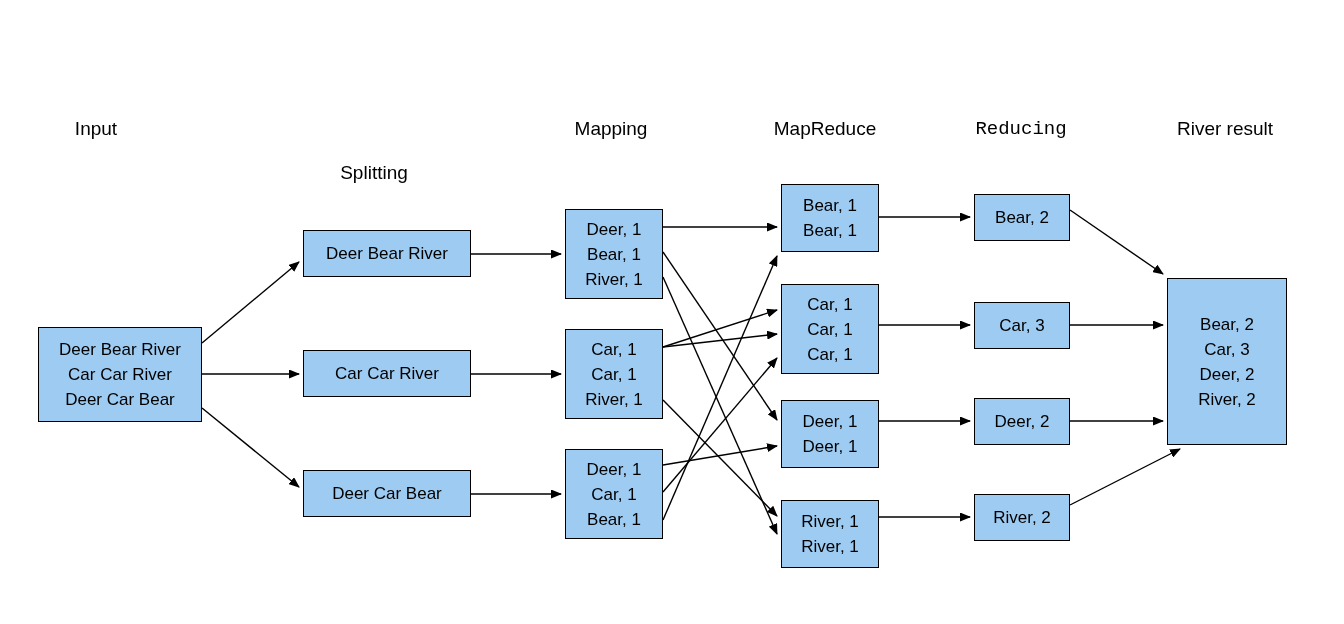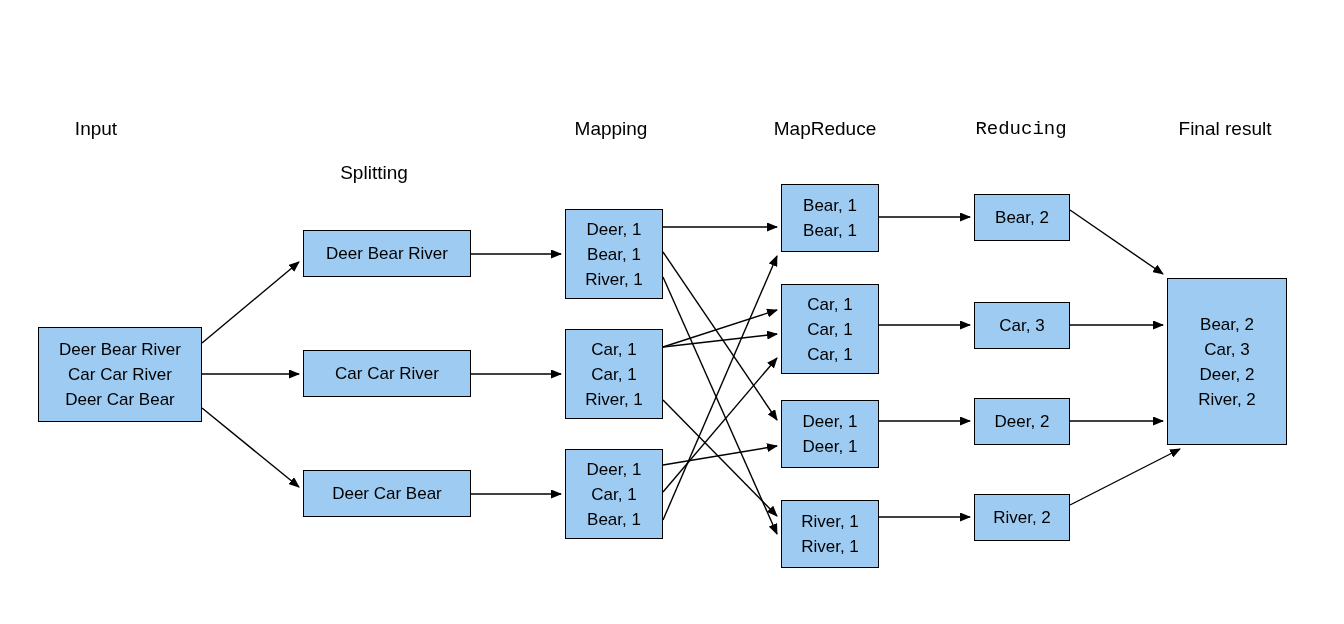--- a/index.html
+++ b/index.html
@@ -112,21 +112,21 @@
       </g>
   </svg>
 
   <div class="node-layer">
     <div id="stage-labels">
         <div class="stage-label" style="left: 96px; top: 118px;">Input</div>
         <div class="stage-label" style="left: 374px; top: 118px; margin-top: 44px;">Splitting</div>
         <div class="stage-label" style="left: 611px; top: 118px;">Mapping</div>
         <div class="stage-label" style="left: 825px; top: 118px;">MapReduce</div>
         <div class="stage-label" style="left: 1021px; top: 118px; font-family: Liberation Mono, monospace;">Reducing</div>
-        <div class="stage-label" style="left: 1225px; top: 118px;">Final result</div>
+        <div class="stage-label" style="left: 1225px; top: 118px;">River result</div>
       </div>
     <div id="nodes">
         <div class="node-box" style="left: 38px; top: 327px; width: 164px; height: 95px; background: rgb(157, 203, 242); border-color: rgb(0, 0, 0);">
           <span class="line">Deer Bear River</span>
           <span class="line">Car Car River</span>
           <span class="line">Deer Car Bear</span>
         </div>
         <div class="node-box" style="left: 303px; top: 230px; width: 168px; height: 47px; background: rgb(157, 203, 242); border-color: rgb(0, 0, 0);">
           <span class="line">Deer Bear River</span>
         </div>

